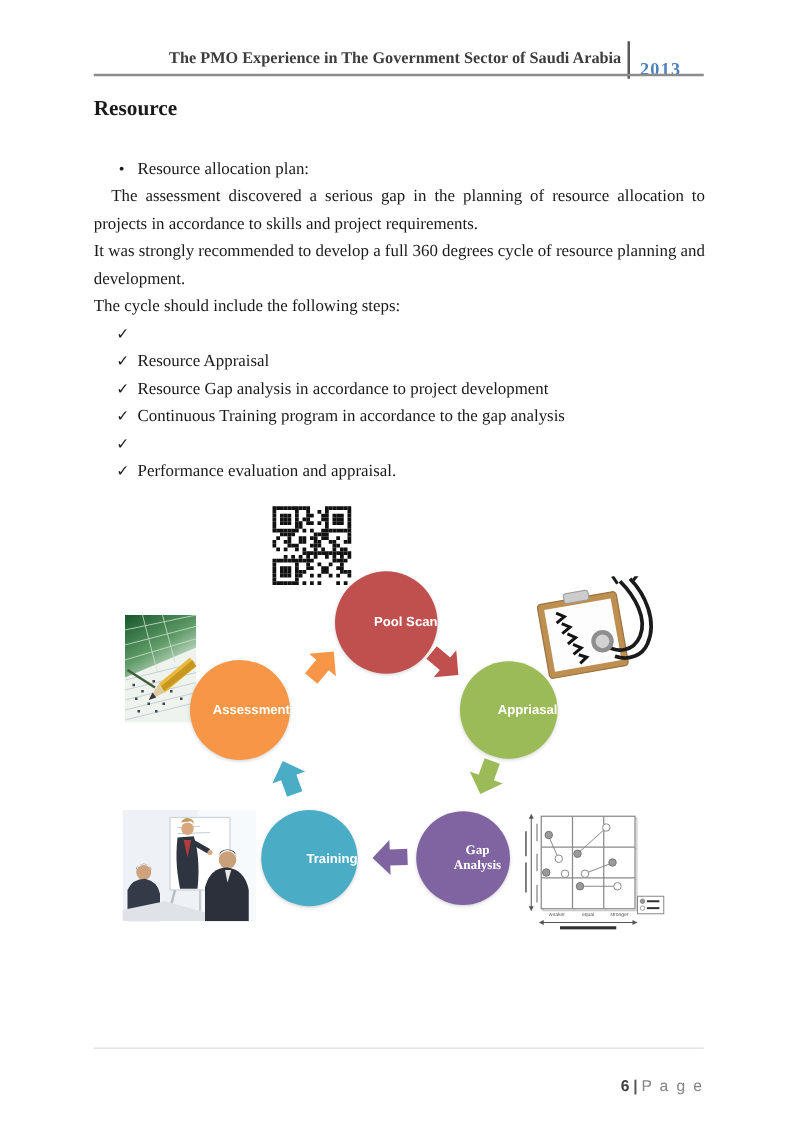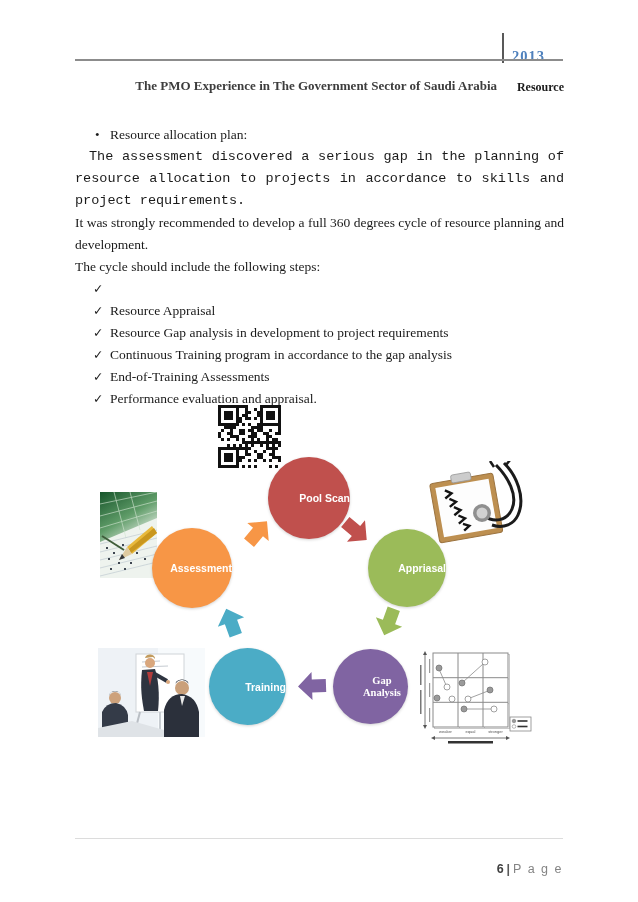--- a/index.html
+++ b/index.html
@@ -6,33 +6,33 @@
   html,body { background:#ffffff; }
   .page {
     position:relative; width:638px; height:902px; background:#ffffff;
     font-family:"Liberation Serif", serif; color:#1a1a1a; overflow:hidden;
   }
 
   
   .hdr-row { position:absolute; left:75px; top:36px; width:488px; height:24px; }
   .hdr-title {
     position:absolute; right:66px; top:2px; font-size:13px; font-weight:bold;
-    color:#3d3d3d; white-space:nowrap;margin-top:40px;
+    color:#3d3d3d; white-space:nowrap;
   }
   .hdr-divider { position:absolute; left:427px; top:-3px; width:2px; height:30px; background:#595959; }
   .hdr-year { position:absolute; left:437px; top:0; font-size:14.5px; font-weight:bold; letter-spacing:1px; }
   .hdr-rule { position:absolute; left:75px; top:59px; width:488px; height:2px; background:#8c8c8c; }
 
   
   .textblock { position:absolute; left:75px; top:76px; width:489px; font-size:13.5px; line-height:22px; }
-  .sec-heading { font-size:12px; font-weight:bold; line-height:22px;text-align:right; }
+  .sec-heading { font-size:17px; font-weight:bold; line-height:22px; }
   .bullet-row { display:flex; margin-top:26px; padding-left:20px; }
   .bullet-glyph { width:15px; font-size:13px; }
   .para { text-align:justify; }
-  .para.indent { text-indent:14px;font-family:Liberation Mono, monospace; }
+  .para.indent { text-indent:14px; }
   .checklist { list-style:none; margin-left:18px; }
   .check-row { display:flex; }
   .check-glyph { width:17px; font-size:12.5px; color:#1a1a1a; }
 
   
   .cycle-node {
     position:absolute; border-radius:50%; display:flex; align-items:center; justify-content:flex-end;
     color:#ffffff; font-family:"Liberation Sans", sans-serif; font-weight:bold; font-size:10.5px;
     text-align:center; box-shadow:0 1px 3px rgba(0,0,0,0.18);
   }
@@ -76,29 +76,28 @@
     <ul class="checklist">
       <li class="check-row">
         <span class="check-glyph">✓</span>
         </li>
       <li class="check-row">
         <span class="check-glyph">✓</span>
         <span>Resource Appraisal</span>
         </li>
       <li class="check-row">
         <span class="check-glyph">✓</span>
-        <span>Resource Gap analysis in development to project requirements</span>
+        <span>Resource Gap analysis in accordance to project development</span>
         </li>
       <li class="check-row">
         <span class="check-glyph">✓</span>
         <span>Continuous Training program in accordance to the gap analysis</span>
         </li>
       <li class="check-row">
         <span class="check-glyph">✓</span>
-        <span>End-of-Training Assessments</span>
         </li>
       <li class="check-row">
         <span class="check-glyph">✓</span>
         <span>Performance evaluation and appraisal.</span>
         </li>
     </ul>
   </div>
 
   <div class="qr">
       <div class="d"></div>

